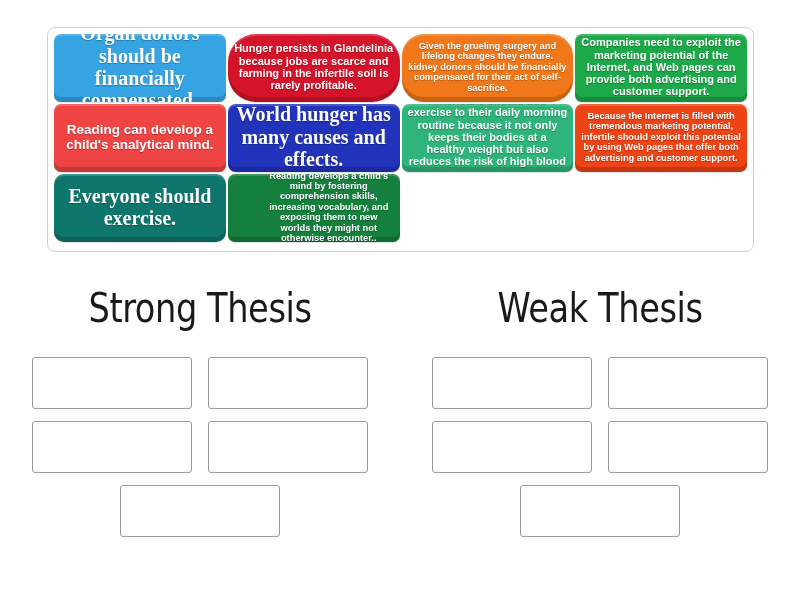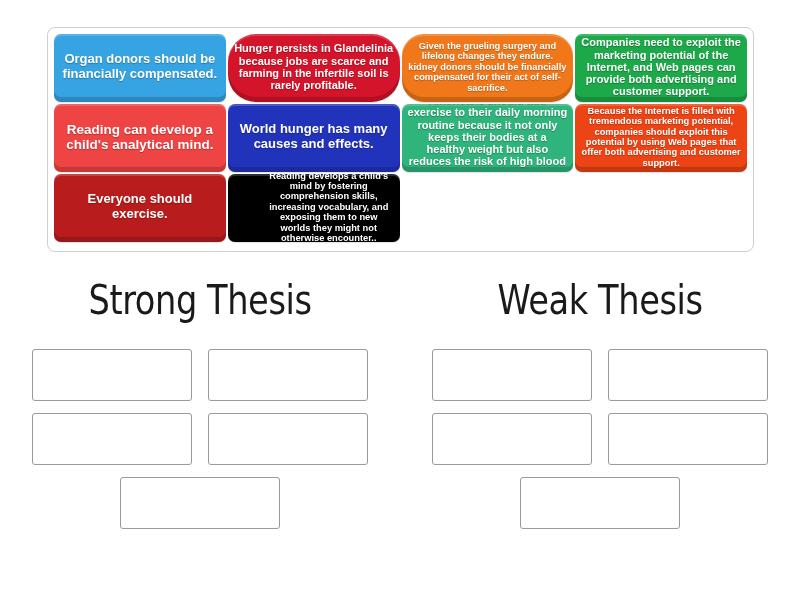--- a/index.html
+++ b/index.html
@@ -37,39 +37,39 @@
     font-weight: bold;
     padding: 3px 6px 5px 6px;
     line-height: 1.12;
     text-shadow: 0 1px 1px rgba(0,0,0,0.28);
     overflow: hidden;
     user-select: none;
   }
   .tile span { display: block; width: 100%; }
 
   
-  .t-xl  { font-size: 13px; }
+  .t-xl  { font-size: 20px; font-family: Liberation Serif, serif; }
   .t-lg  { font-size: 13.5px; }
   .t-md  { font-size: 11px; }
   .t-sm  { font-size: 9.3px; }
 
   
   .bevel { box-shadow: inset 0 -5px 0 rgba(0,0,0,0.17), inset 0 2px 0 rgba(255,255,255,0.18), 0 1px 1px rgba(0,0,0,0.12); }
 
   .spacer { width: 173px; height: 68px; }
 
   
   .columns {
     position: absolute;
     left: 0; top: 280px;
     width: 800px;
   }
   .column {
     position: absolute;
-    top: 0;
+    top: 8px;
     width: 400px;
   }
   .col-left  { left: 0; }
   .col-right { left: 400px; }
 
   .col-title {
     text-align: center;
     font-family: "DejaVu Sans", sans-serif;
     font-size: 41px;
     font-weight: 400;
@@ -107,35 +107,35 @@
             <span>Given the grueling surgery and lifelong changes they endure. kidney donors should be financially compensated for their act of self-sacrifice.</span>
           </div>
           <div class="tile bevel t-md" style="background: rgb(29, 168, 74);">
             <span>Companies need to exploit the marketing potential of the Internet, and Web pages can provide both advertising and customer support.</span>
           </div>
         </div>
         <div class="tray-row">
           <div class="tile bevel t-lg" style="background: #ef4444;">
             <span>Reading can develop a child's analytical mind.</span>
           </div>
-          <div class="tile bevel t-xl" style="background: rgb(34, 51, 187);">
+          <div class="tile bevel t-xl" style="background: rgb(34, 51, 187); border-radius: 8px;">
             <span>World hunger has many causes and effects.</span>
           </div>
           <div class="tile bevel t-md" style="background: rgb(47, 180, 124);">
             <span>Americans should add exercise to their daily morning routine because it not only keeps their bodies at a healthy weight but also reduces the risk of high blood pressure.</span>
           </div>
           <div class="tile bevel t-sm" style="background: rgb(236, 68, 21);">
-            <span>Because the Internet is filled with tremendous marketing potential, companies should exploit this potential by using Web pages that offer both advertising and customer support.</span>
+            <span>Because the Internet is filled with tremendous marketing potential, infertile should exploit this potential by using Web pages that offer both advertising and customer support.</span>
           </div>
         </div>
         <div class="tray-row">
-          <div class="tile bevel t-xl" style="background: #b91c1c;">
+          <div class="tile bevel t-xl" style="background: #0f766e; border-radius: 10px;">
             <span>Everyone should exercise.</span>
           </div>
-          <div class="tile bevel t-sm" style="background: #000000; padding-left: 36px;">
+          <div class="tile bevel t-sm" style="background: #15803d; padding-left: 36px;">
             <span>Reading develops a child's mind by fostering comprehension skills, increasing vocabulary, and exposing them to new worlds they might not otherwise encounter..</span>
           </div>
           <div class="spacer"></div>
           <div class="spacer"></div>
         </div>
       </div>
   </div>
 
   <div class="columns">
 

